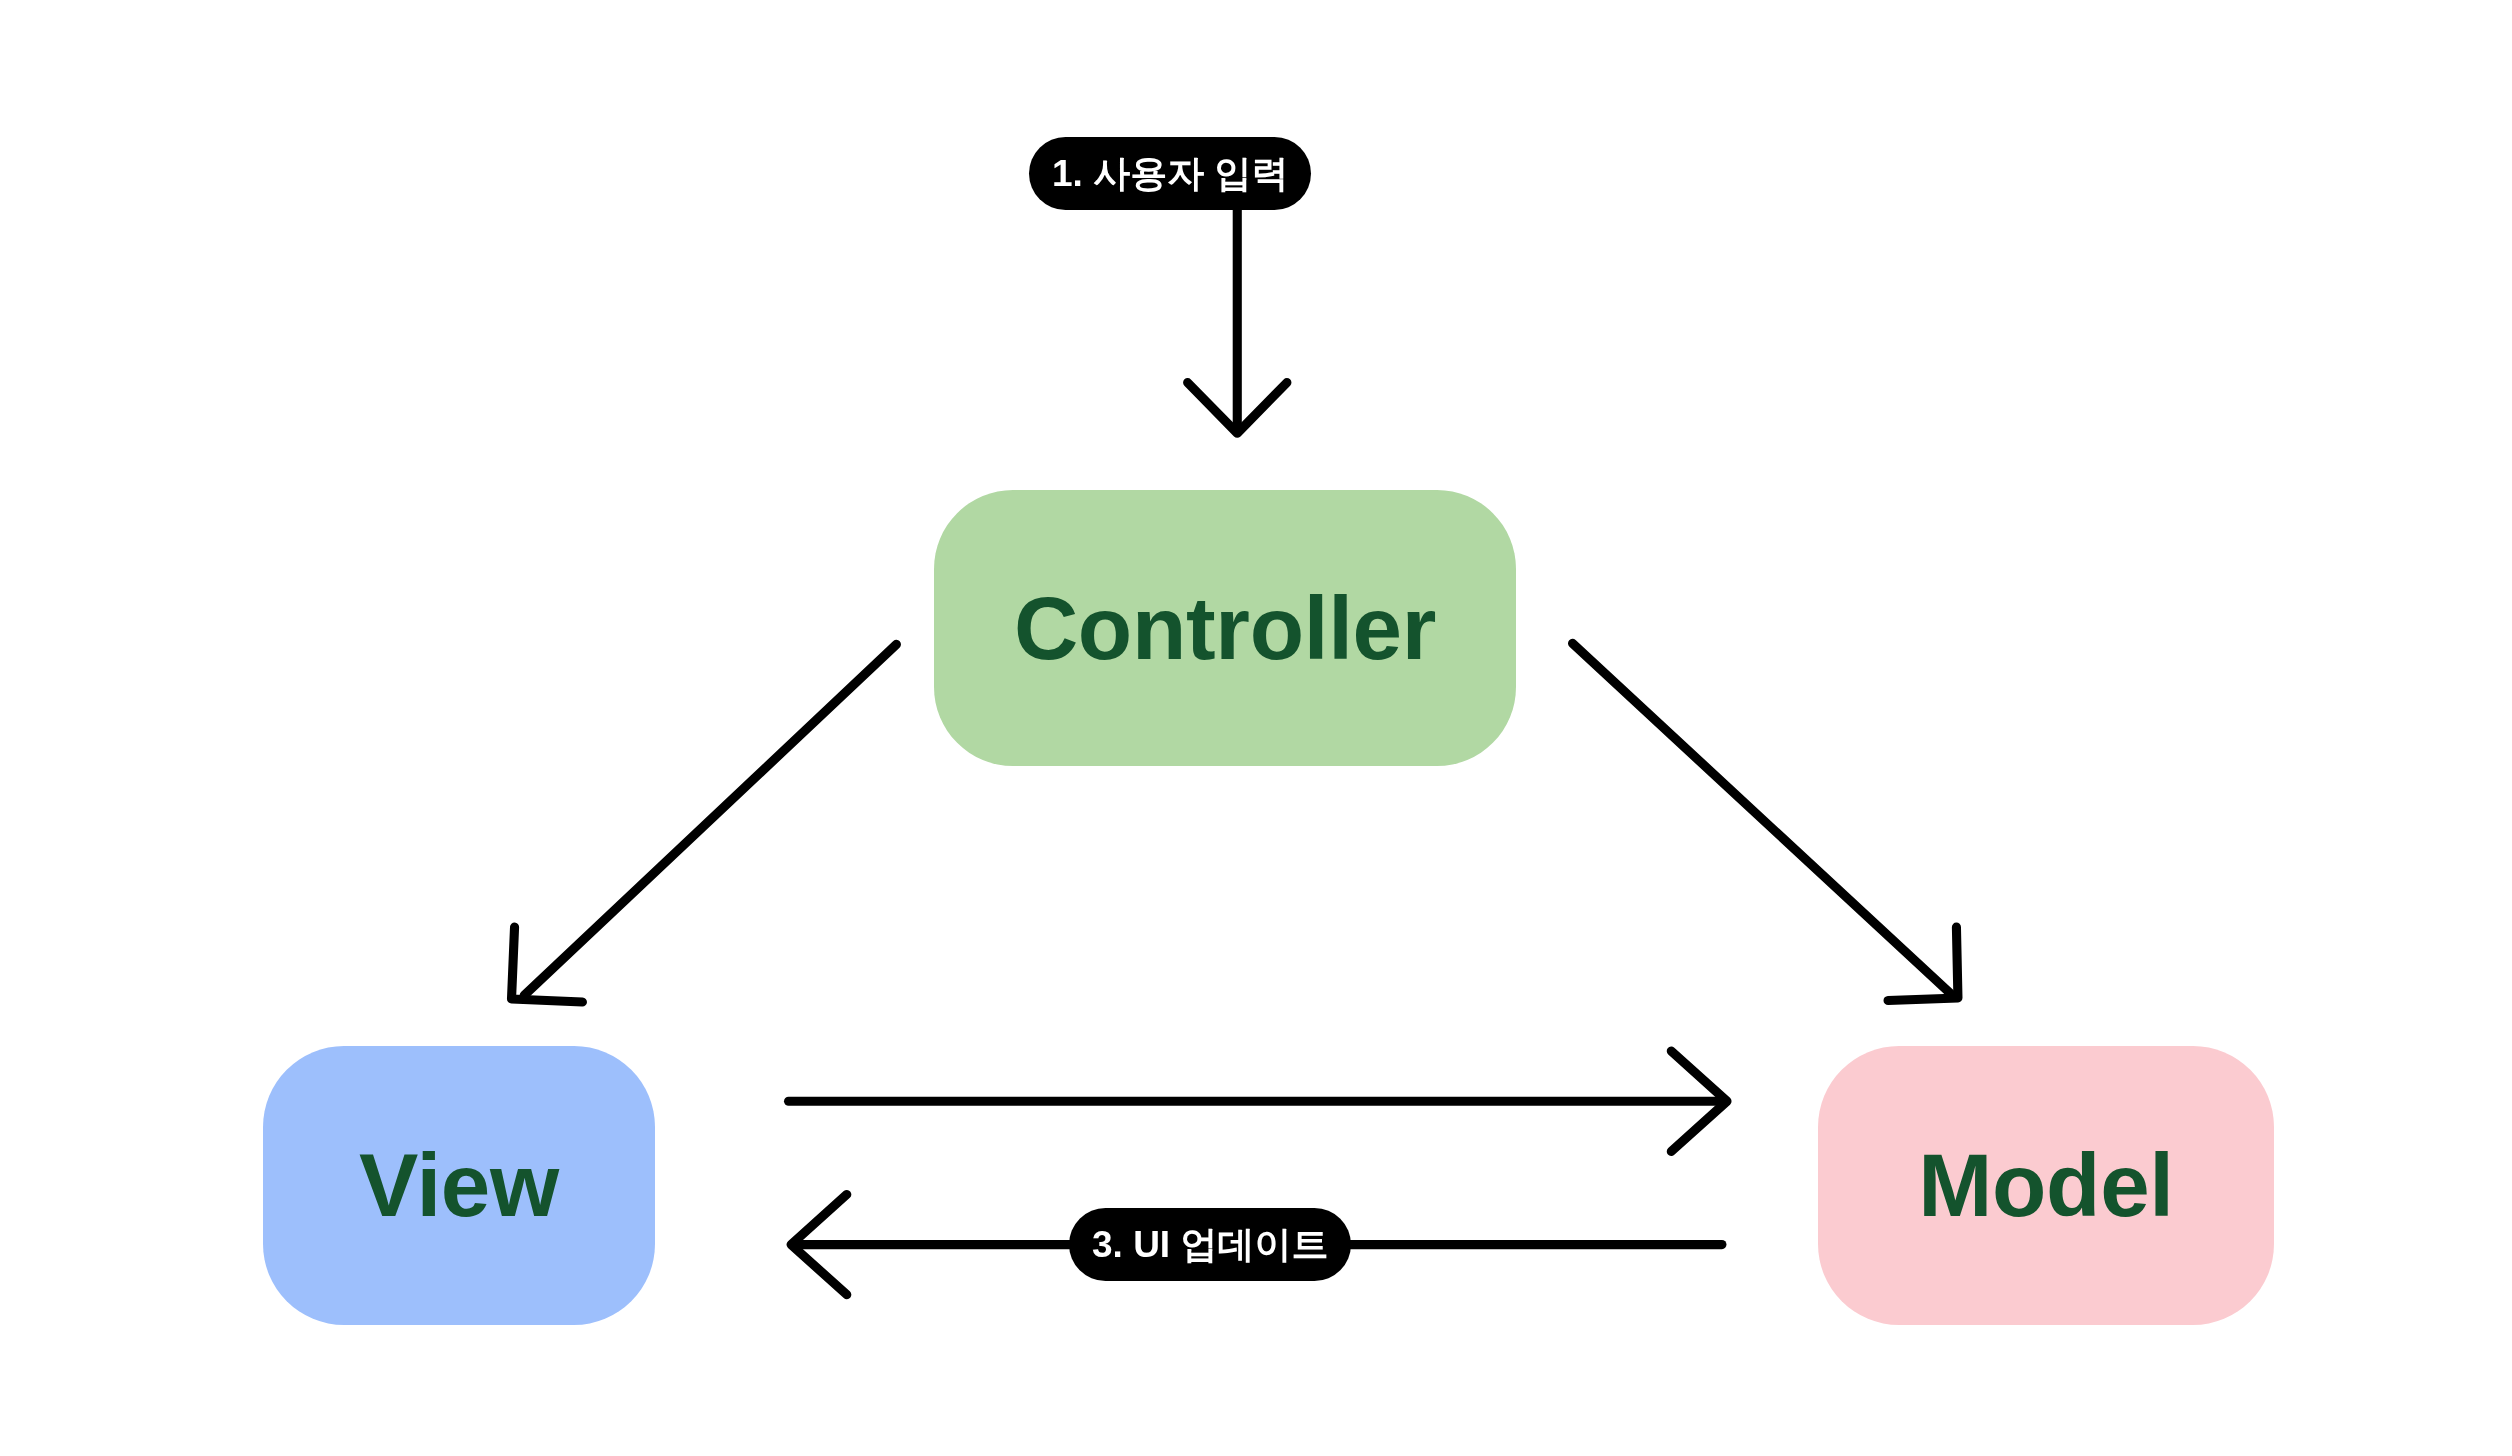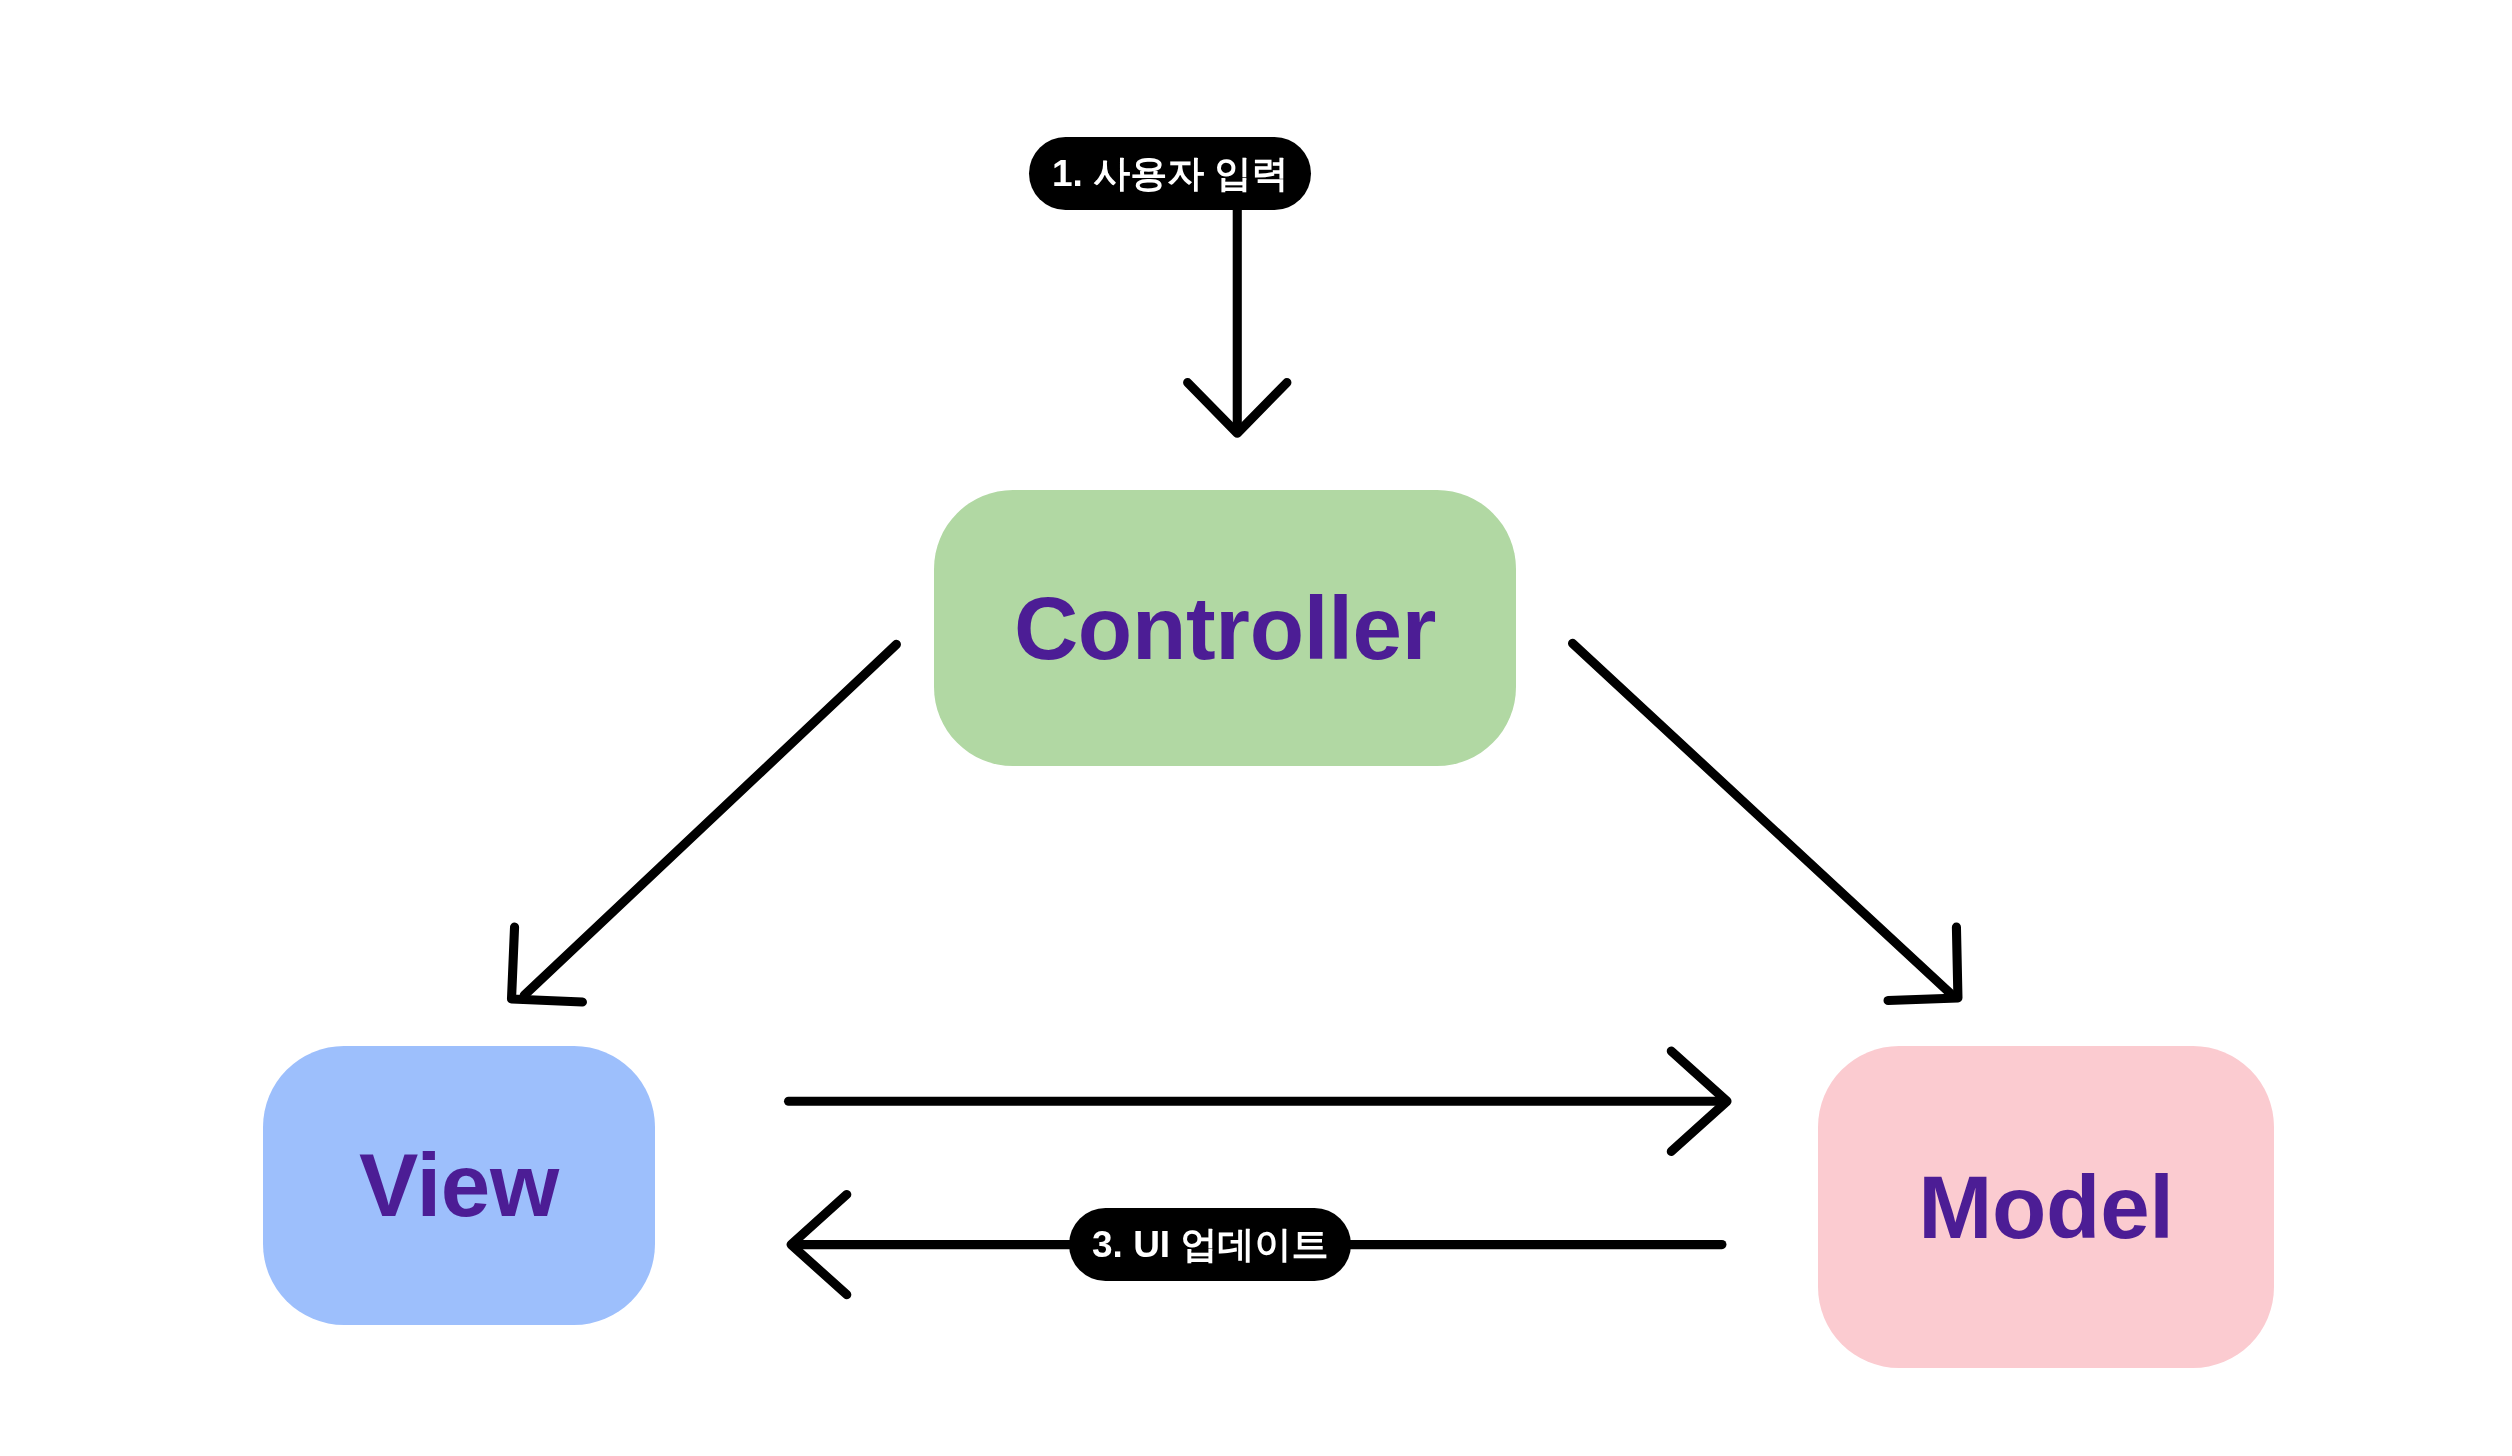--- a/index.html
+++ b/index.html
@@ -26,21 +26,21 @@
   }
   .node {
     position: absolute;
     display: flex;
     align-items: center;
     justify-content: center;
     box-sizing: border-box;
   }
   .node-label {
     font-weight: 700;
-    color: #4c1d95;
+    color: #14532d;
     line-height: 1;
     letter-spacing: -0.3px;
     white-space: nowrap;
   }
   
   #node-controller {
     left: 934px;
     top: 490px;
     width: 582px;
     height: 276px;
@@ -56,21 +56,21 @@
     height: 279px;
     background: #9dbffc;
     border-radius: 81px;
   }
   #node-view .node-label { font-size: 89px; }
 
   #node-model {
     left: 1818px;
     top: 1046px;
     width: 456px;
-    height: 322px;
+    height: 279px;
     background: #fbcbd0;
     border-radius: 81px;
   }
   #node-model .node-label { font-size: 89px; }
 
   
   .edge-label {
     position: absolute;
     display: flex;
     align-items: center;

